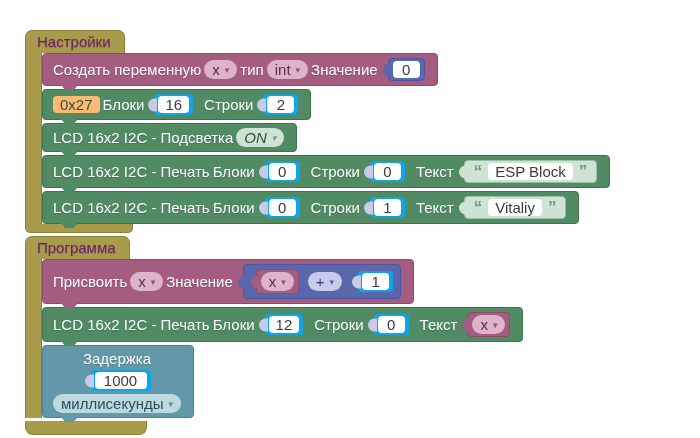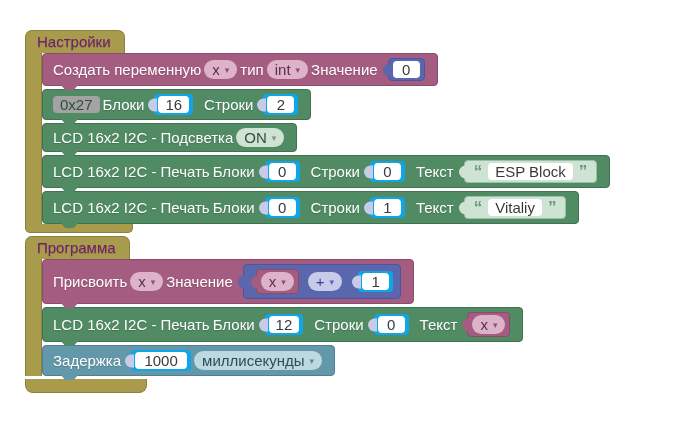--- a/index.html
+++ b/index.html
@@ -20,36 +20,36 @@
   .wrapper-gap{height:3px;}
 
   
   .row{border:1px solid rgba(0,0,0,.28);border-radius:4px;display:flex;align-items:center;gap:3px;
        padding:4px 12px 4px 10px;width:fit-content;position:relative;color:#fff;font-size:15px;
        text-shadow:0 1px 1px rgba(0,0,0,.18);min-height:23px;box-sizing:border-box;}
   .row::after{content:'';position:absolute;bottom:-5px;left:17px;width:19px;height:6px;z-index:2;
        clip-path:polygon(0 0,100% 0,72% 100%,28% 100%);}
   .purple{background:#a55c81;border-color:#8d4a6c;}  .purple::after{background:#a55c81;}
   .green{background:#518b63;border-color:#3f7250;}   .green::after{background:#518b63;}
-  .teal{background:#6298a9;border-color:#4f7f90;}    .teal::after{background:#6298a9;}
+  .teal{background:#6298a9;border-color:#4f7f90;flex-direction:column;}    .teal::after{background:#6298a9;}
 
   .lbl{white-space:nowrap;}
 
   
   .dd{display:inline-flex;align-items:center;gap:5px;border-radius:10px;padding:1px 8px;cursor:pointer;
       text-shadow:none;white-space:nowrap;}
   .dd .arr{font-size:9px;line-height:1;transform:translateY(1px);}
   .dd-pink{background:#dcb3c8;color:#5e2e4a;}  .dd-pink .arr{color:#a0486f;}
-  .dd-green{background:#cfe2d3;color:#2f4f3a;} .dd-green .arr{color:#6f9a80;}
+  .dd-green{background:#cfe2d3;color:#2f4f3a;font-style:italic;} .dd-green .arr{color:#6f9a80;}
   .dd-teal{background:#bed8df;color:#294f5b;}  .dd-teal .arr{color:#5d8success;}
   .dd-teal .arr{color:#5d8a99;}
   .dd-lav{background:#c7cbe9;color:#2e3e96;}   .dd-lav .arr{color:#5562b5;}
 
   
-  .flatfield{background:#a3a3a3;border-radius:4px;padding:0 7px;color:#2f4f3a;text-shadow:none;}
+  .flatfield{background:#fdba74;border-radius:4px;padding:0 7px;color:#2f4f3a;text-shadow:none;}
 
   
   .wfield{background:#fff;border-radius:4px;padding:0 7px;color:#3a3a3a;min-width:13px;text-align:center;
       text-shadow:none;display:inline-block;}
 
   
   .vblk{position:relative;border-radius:4px;display:inline-flex;align-items:center;margin-left:7px;
       padding:2px 4px;text-shadow:none;}
   .vblk::before{content:'';position:absolute;left:-6px;top:50%;transform:translateY(-50%);
       width:9px;height:13px;border-radius:7px 0 0 7px;}

